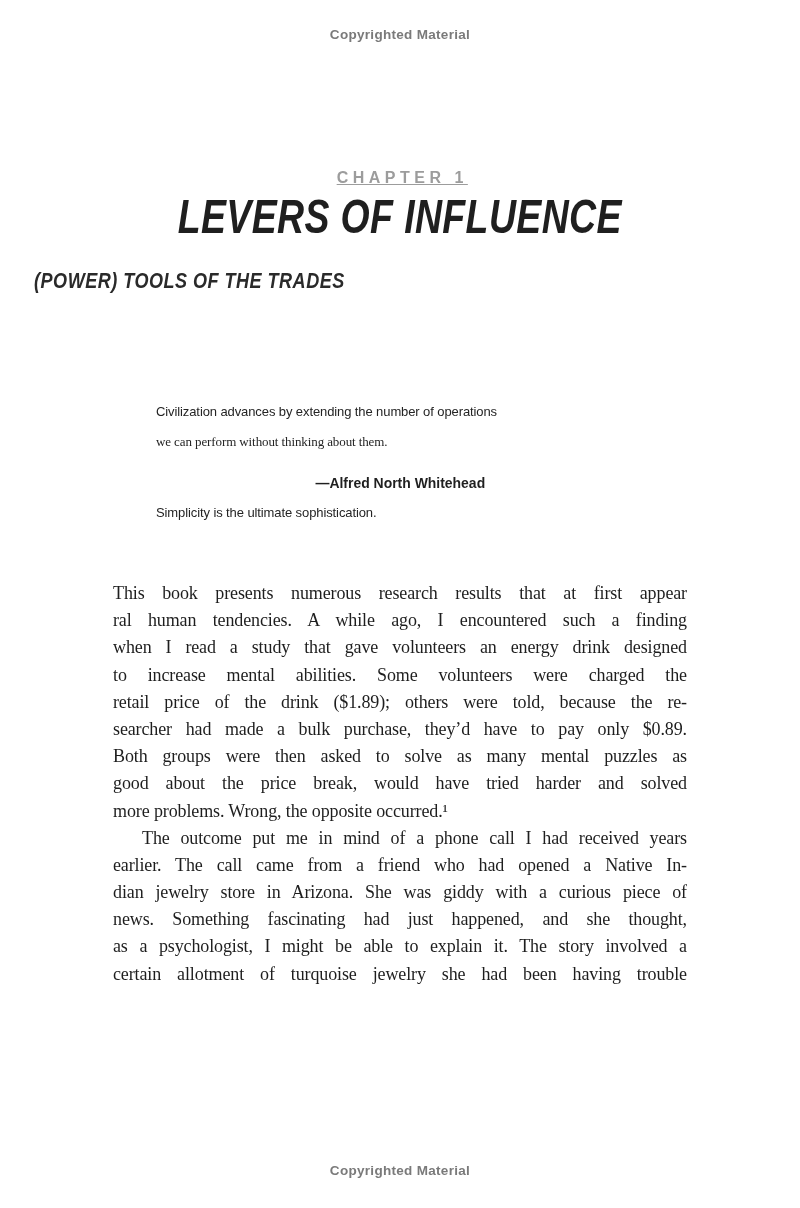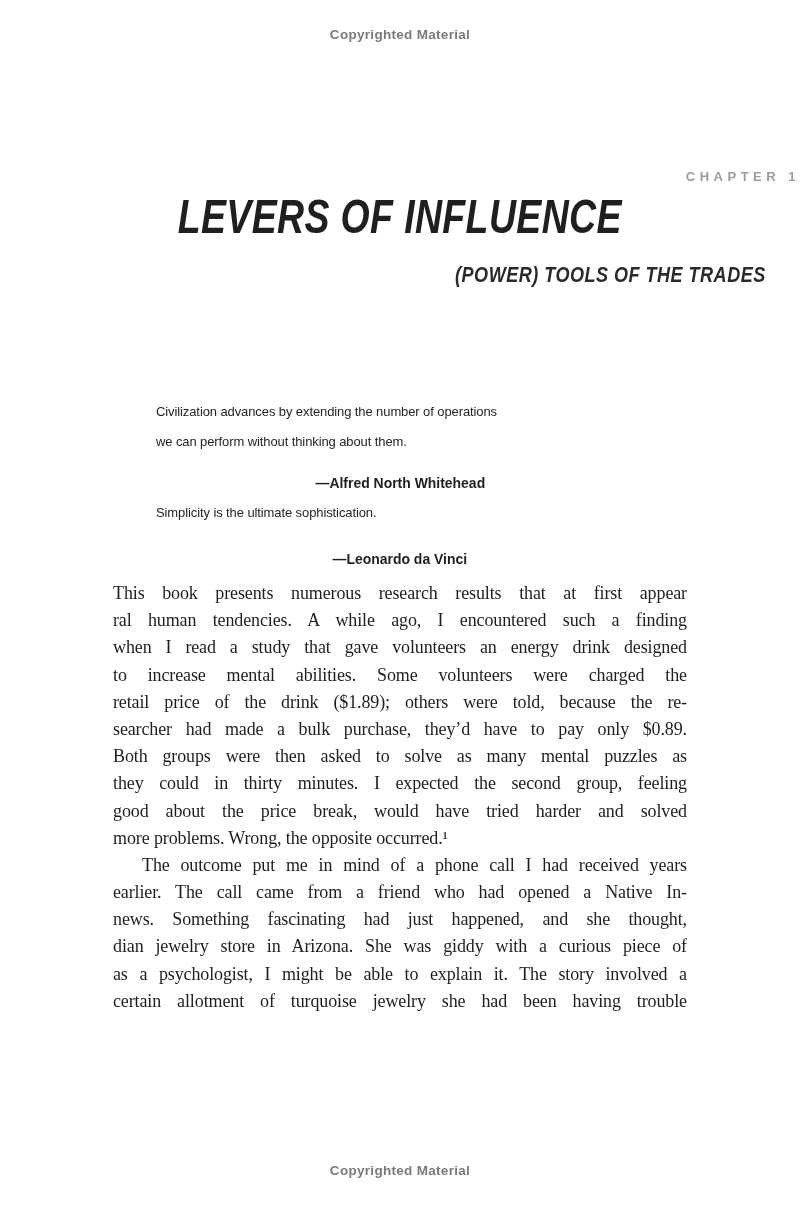--- a/index.html
+++ b/index.html
@@ -24,47 +24,48 @@
     font-size: 13.5px;
     letter-spacing: 0.3px;
     color: #7a7a7a;
   }
   .copyright.top { top: 27px; }
   .copyright.bottom { top: 1163px; }
 
   
   .eyebrow {
     position: absolute; top: 169px; left: 0; width: 800px;
-    text-align: right;
+    text-align: center;
     font-weight: bold;
-    font-size: 13px;
+    font-size: 16px;
     letter-spacing: 4.5px;
     text-indent: 4.5px;
     color: #9c9c9c;
+    text-decoration: underline;
   }
   .title-row {
     position: absolute; top: 191px; left: 0; width: 800px;
     text-align: center;
     line-height: 52px;
     text-decoration: underline;
   }
   .title-squeeze {
     display: inline-block;
     white-space: nowrap;
     font-style: italic;
     font-weight: bold;
     font-size: 48px;
     letter-spacing: 0.5px;
     color: #1f1f1f;
     transform: scaleX(0.78);
     transform-origin: 50% 50%;
   }
   .subtitle-row {
-    position: absolute; top: 260px; left: 0; width: 800px;
-    text-align: right;
+    position: absolute; top: 266px; left: 0; width: 800px;
+    text-align: left;
     line-height: 30px;
   }
   .subtitle-squeeze {
     display: inline-block;
     white-space: nowrap;
     font-style: italic;
     font-weight: bold;
     font-size: 22px;
     letter-spacing: 0.6px;
     color: #2a2a2a;
@@ -76,21 +77,21 @@
   .quote-line {
     position: absolute; left: 156px; width: 560px;
     white-space: nowrap;
     font-family: "Liberation Sans", sans-serif;
     font-size: 13px;
     line-height: 30px;
     letter-spacing: -0.1px;
     color: #242424;
   }
   .q1a { top: 397px; }
-  .q1b { top: 427px; }
+  .q1b { top: 427px; font-family: Liberation Serif, serif; }
   .q2a { top: 498px; }
   .attribution {
     position: absolute; left: 0; width: 800px;
     text-align: center;
     line-height: 18px;
   }
   .attr1 { top: 474px; }
   .attr2 { top: 550px; }
   .attr-squeeze {
     display: inline-block;
@@ -136,38 +137,34 @@
     <span class="subtitle-squeeze">(POWER) TOOLS OF THE TRADES</span>
   </div>
 
   <div class="quote-line q1a">Civilization advances by extending the number of operations</div>
   <div class="quote-line q1b">we can perform without thinking about them.</div>
   <div class="attribution attr1">
     <span class="attr-squeeze">—Alfred North Whitehead</span>
   </div>
 
   <div class="quote-line q2a">Simplicity is the ultimate sophistication.</div>
-  <div class="attribution attr2">
-    <span class="attr-squeeze">—Leonardo da Vinci</span>
-  </div>
 
   <div class="body-text">
     <div class="bline">This book presents numerous research results that at first appear</div>
     <div class="bline">ral human tendencies. A while ago, I encountered such a finding</div>
     <div class="bline">when I read a study that gave volunteers an energy drink designed</div>
     <div class="bline">to increase mental abilities. Some volunteers were charged the</div>
     <div class="bline">retail price of the drink ($1.89); others were told, because the re-</div>
     <div class="bline">searcher had made a bulk purchase, they’d have to pay only $0.89.</div>
     <div class="bline">Both groups were then asked to solve as many mental puzzles as</div>
-    <div class="bline">they could in thirty minutes. I expected the second group, feeling</div>
     <div class="bline">good about the price break, would have tried harder and solved</div>
     <div class="bline last">more problems. Wrong, the opposite occurred.¹</div>
     <div class="bline indent">The outcome put me in mind of a phone call I had received years</div>
     <div class="bline">earlier. The call came from a friend who had opened a Native In-</div>
+    <div class="bline">dian jewelry store in Arizona. She was giddy with a curious piece of</div>
     <div class="bline">news. Something fascinating had just happened, and she thought,</div>
-    <div class="bline">dian jewelry store in Arizona. She was giddy with a curious piece of</div>
     <div class="bline">as a psychologist, I might be able to explain it. The story involved a</div>
     <div class="bline">certain allotment of turquoise jewelry she had been having trouble</div>
   </div>
 
   <div class="copyright bottom">Copyrighted Material</div>
 
 </div>
 
 </body></html>

